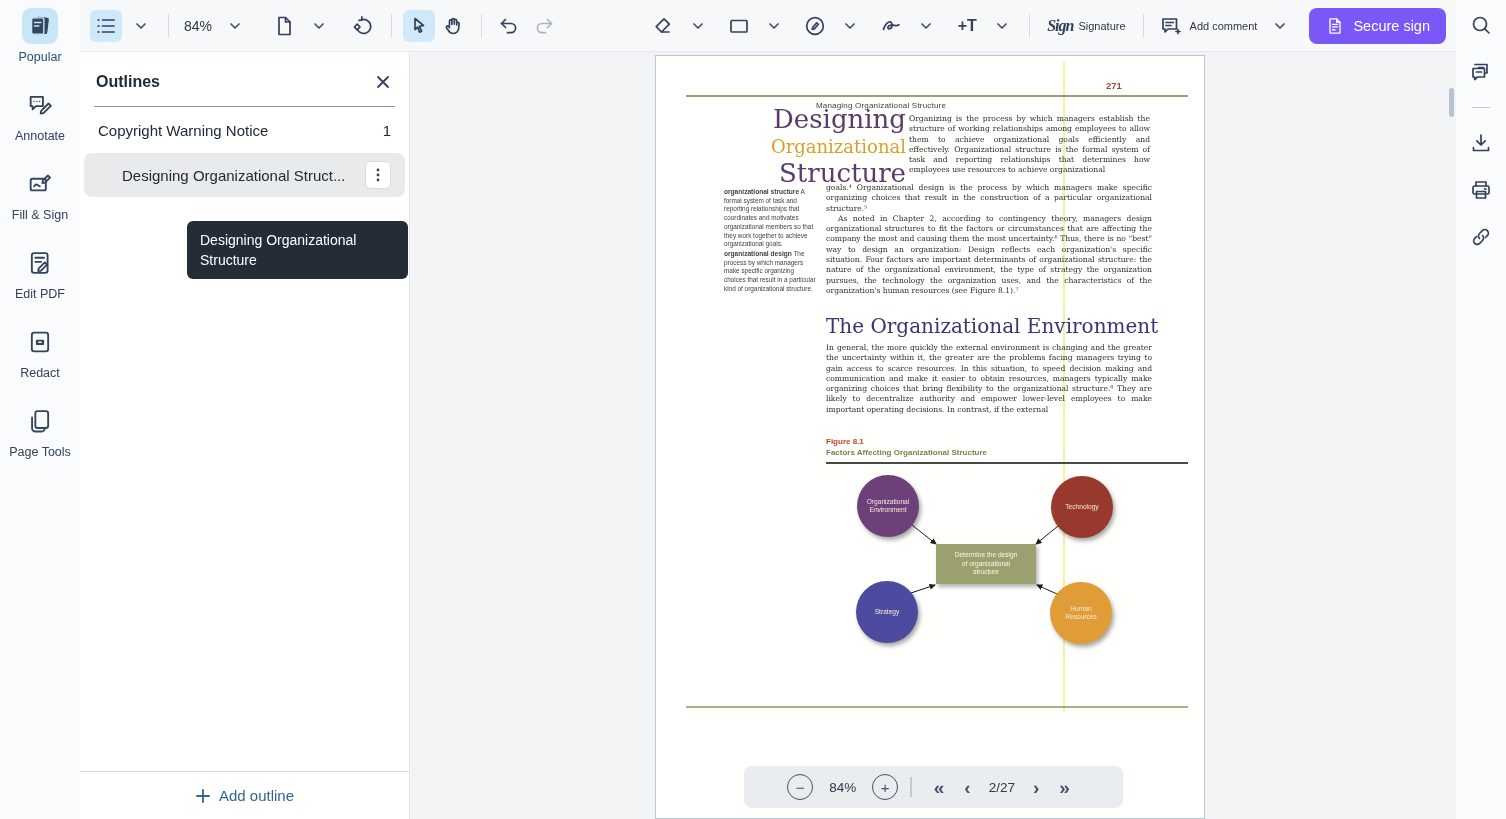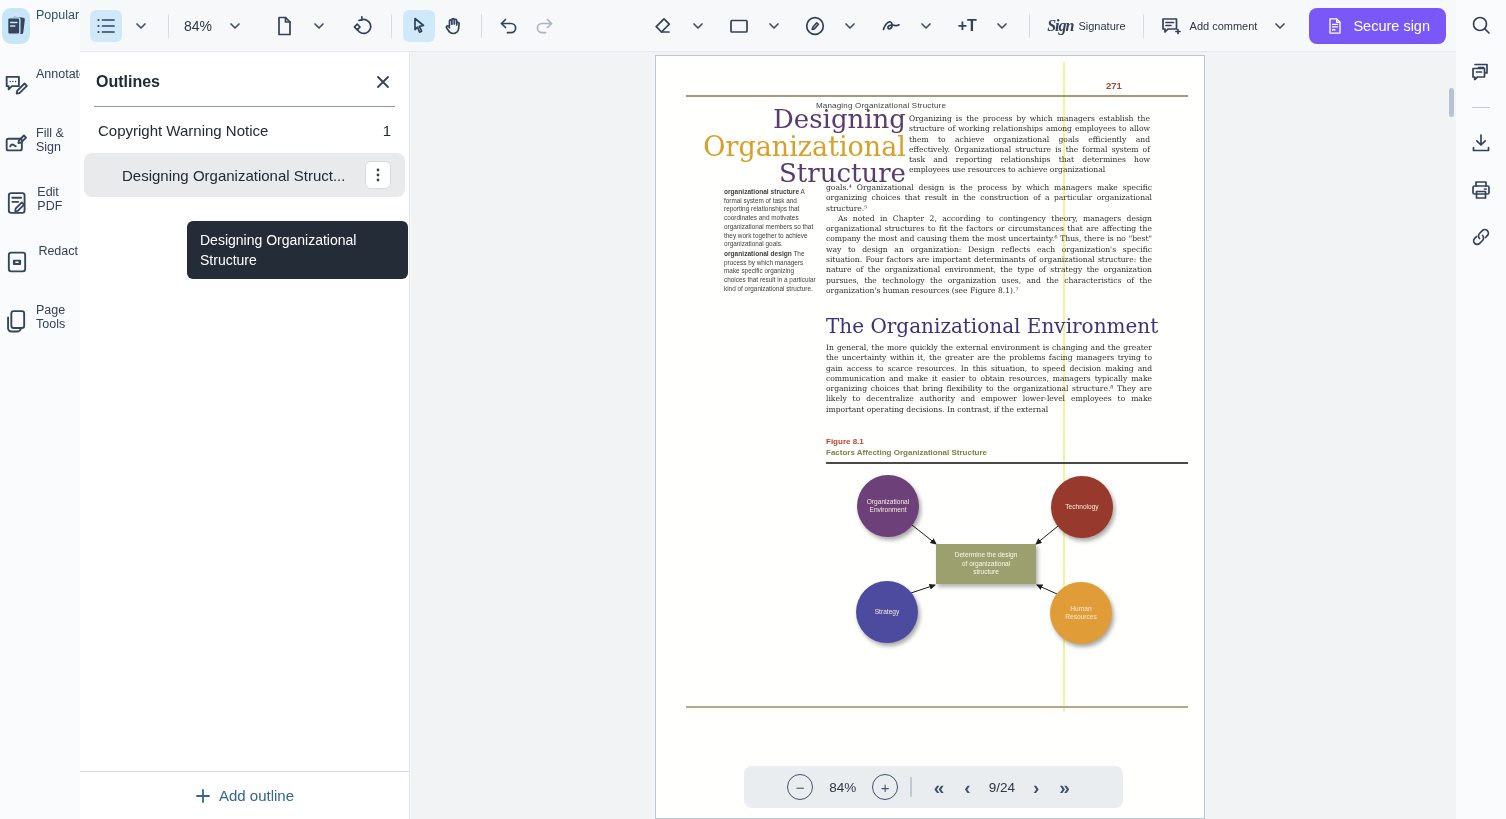--- a/index.html
+++ b/index.html
@@ -19,21 +19,21 @@
   .ic-sm { width:20px; height:20px; stroke:#44506a; fill:none; stroke-width:1.7; stroke-linecap:round; stroke-linejoin:round; }
   .redo .ic { stroke:#aab4c2; }
   .sign-glyph { font-family:Liberation Serif, serif; font-style:italic; font-weight:bold; font-size:16px; color:#33415c; letter-spacing:-1px; margin-right:5px; }
   .tb-label { font-size:11px; color:#2c3747; }
   .text-tool { font-size:16px; color:#33415c; font-weight:600; }
   .secure-btn { display:flex; align-items:center; gap:8px; height:36px; padding:0 16px; border:none; border-radius:8px; color:#fff; font-size:14.5px; margin-left:10px; cursor:pointer; }
   .secure-btn svg { width:20px; height:20px; stroke:#fff; fill:none; stroke-width:1.6; stroke-linecap:round; stroke-linejoin:round; }
 
   
   .sidebar { position:absolute; left:0; top:0; width:80px; height:819px; background:#fafbfc; display:flex; flex-direction:column; align-items:center; padding-top:8px; gap:23px; }
-  .sb-item { display:flex; flex-direction:row; align-items:flex-start; gap:6px; cursor:pointer; width:76px; }
+  .sb-item { display:flex; flex-direction:column; align-items:center; gap:6px; cursor:pointer; width:76px; }
   .sb-tile { width:36px; height:36px; border-radius:9px; display:flex; align-items:center; justify-content:center; }
   .sb-item.active .sb-tile { background:#c7e7f8; }
   .sb-label { font-size:12.5px; color:#33415c; }
   .sb-item.active .sb-label { color:#2b506e; }
   .sb-ic { width:28px; height:28px; stroke:#35455e; fill:none; stroke-width:1.6; stroke-linecap:round; stroke-linejoin:round; }
 
   
   .panel { position:absolute; left:80px; top:52px; width:330px; height:767px; background:#ffffff; border-right:1px solid #e2e5e9; }
   .op-header { display:flex; align-items:center; justify-content:space-between; padding:20px 16px 14px 16px; }
   .op-title { font-size:16px; font-weight:600; color:#212b36; }
@@ -57,21 +57,21 @@
 
   
   .page { position:absolute; left:244px; top:3px; width:550px; height:764px; background:#fffffe; border:1px solid #b9c6d3; font-family:"DejaVu Serif", serif; color:#2f2f2f; }
   .yellow-line { position:absolute; left:407px; top:6px; width:2px; height:650px; background:rgba(245,238,145,0.85); }
   .doc-header { position:absolute; left:30px; top:25px; width:390px; text-align:center; font-family:"Liberation Sans", sans-serif; font-size:8px; color:#3f3f3f; letter-spacing:.2px;margin-top:20px; }
   .doc-pagenum { position:absolute; left:450px; top:24px; font-family:"Liberation Sans", sans-serif; font-weight:bold; font-size:9.5px; }
   .rule-top { position:absolute; left:30px; top:39px; width:502px; height:2px; background:#857657; opacity:.75; }
   .rule-bottom { position:absolute; left:30px; top:650px; width:502px; height:2px; background:#b5a88d; }
   .doc-title { position:absolute; left:40px; top:50px; width:210px; text-align:right; line-height:27px; }
   .doc-title .t1, .doc-title .t3 { font-size:26px; }
-  .doc-title .t2 { font-size:27px; }
+  .doc-title .t2 { font-size:18px; }
   .para { font-size:7.6px; line-height:10.3px; text-align:justify; color:#2d2d2d; }
   .para-first { position:absolute; left:253px; top:58px; width:241px; }
   .para-block { position:absolute; left:170px; top:127px; width:326px; }
   .para-indent { text-indent:12px; }
   .margin-note { position:absolute; left:68px; top:132px; width:92px; font-family:"Liberation Sans", sans-serif; font-size:6.4px; line-height:8.7px; color:#3f3f3f; }
   .margin-note b { font-size:6.6px; }
   .margin-note .mn2 { margin-top:1px; }
   .sec-heading { position:absolute; left:170px; top:258px; font-size:20px;text-align:center; }
   .sec-para { position:absolute; left:170px; top:287px; width:326px; }
   .fig-label { position:absolute; left:170px; top:381px; font-family:"Liberation Sans", sans-serif; font-weight:bold; font-size:8px; }
@@ -431,21 +431,21 @@
       <div class="rule-bottom"></div>
     </section>
 
     <div class="statusbar">
       <button class="pg-circle">−</button>
       <span class="pg-zoom">84%</span>
       <button class="pg-circle">+</button>
       <div class="pg-div"></div>
       <button class="pg-arrow">«</button>
       <button class="pg-arrow">‹</button>
-      <span class="pg-indicator">9/24</span>
+      <span class="pg-indicator">2/27</span>
       <button class="pg-arrow">›</button>
       <button class="pg-arrow">»</button>
     </div>
 
     <div class="scroll-thumb"></div>
   </main>
 
   <aside class="rightbar">
     <button class="rb-btn">
       <svg class="ic" viewBox="0 0 24 24">

